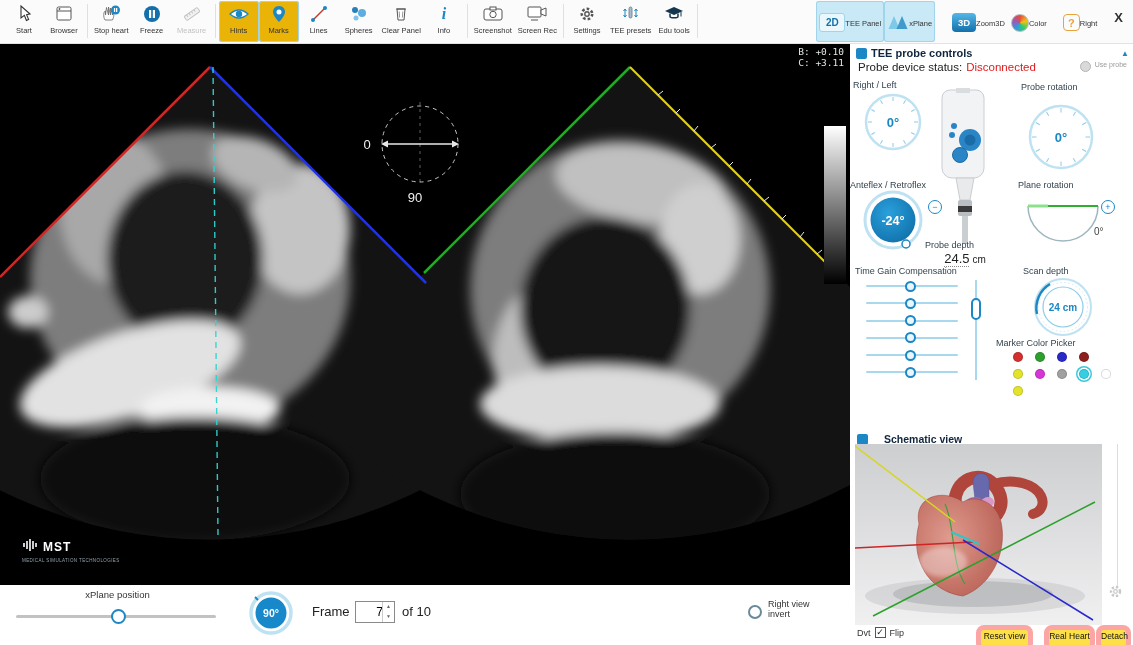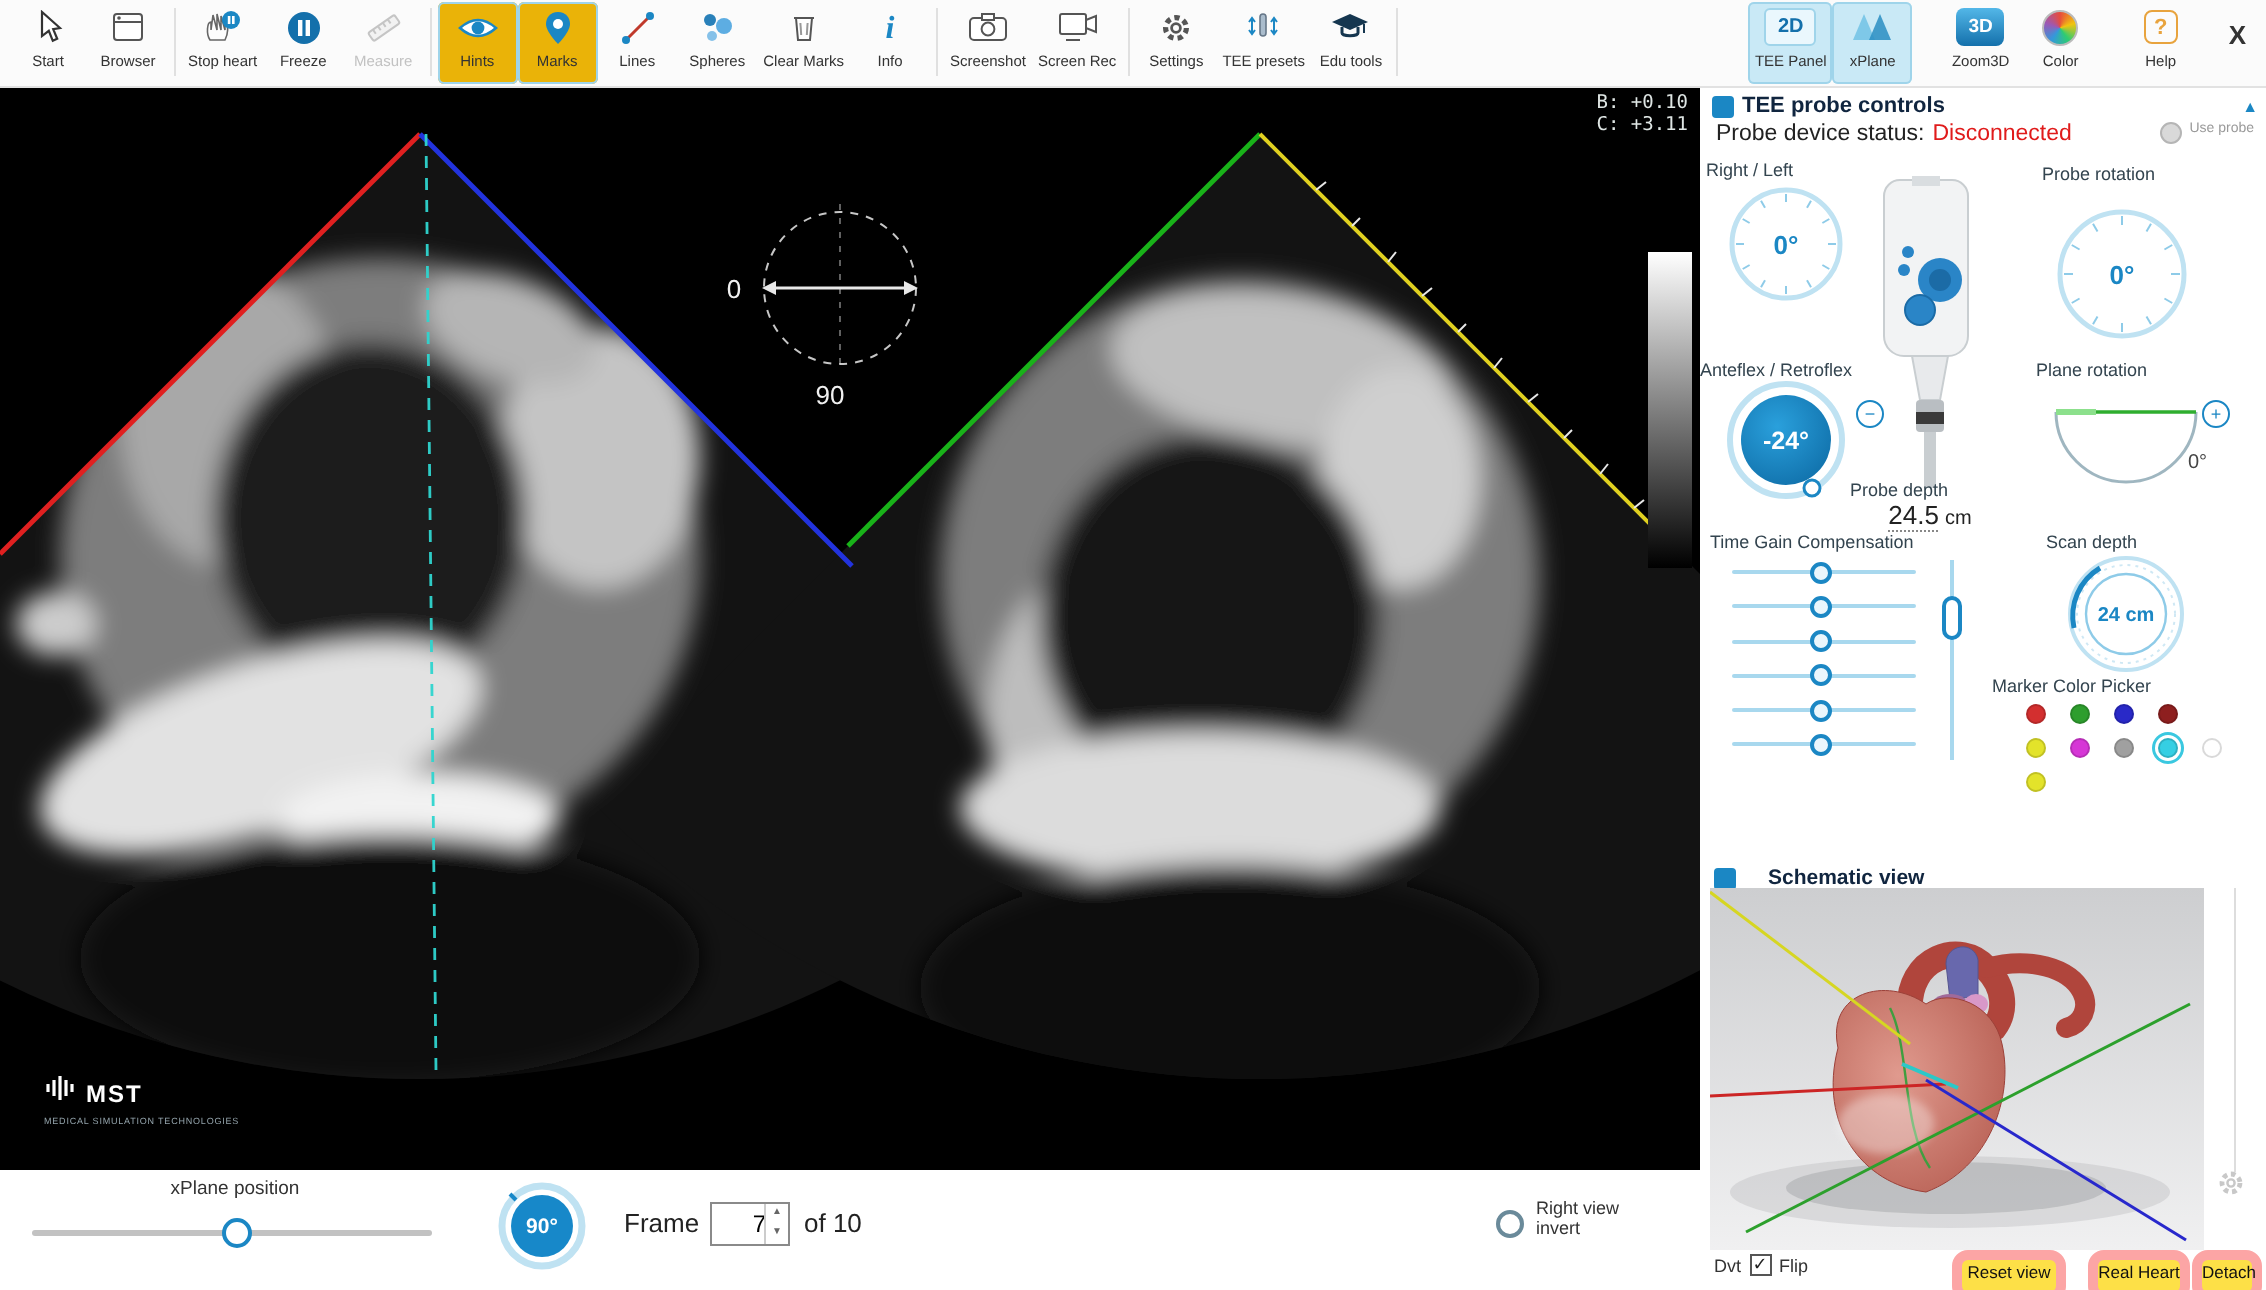--- a/index.html
+++ b/index.html
@@ -9,21 +9,21 @@
 
   
   #toolbar{position:absolute;top:0;left:0;width:1133px;height:44px;background:#fbfbfb;border-bottom:1px solid #e2e2e2;display:flex;align-items:flex-start;padding:1px 4px 0 4px}
   .tb-item{min-width:40px;height:41px;display:flex;flex-direction:column;align-items:center;padding:2px 3px 0 3px;border-radius:3px;cursor:pointer;flex:0 0 auto}
   .tb-item.active{background:#eab308;box-shadow:inset 0 0 0 1px #9fd4ea}
   .tb-item.disabled .tb-label{color:#c2c2c2}
   .tb-icon{height:21px;display:flex;align-items:center;justify-content:center}
   .tb-label{font-size:7.5px;color:#333;white-space:nowrap;margin-top:2px}
   .tb-sep{width:1px;height:34px;background:#e0e0e0;margin:3px 3px 0 3px;flex:0 0 auto}
   .tb-right{margin-left:auto;display:flex;align-items:flex-start}
-  .tb-view{min-width:40px;height:41px;display:flex;flex-direction:column;align-items:center;padding:2px 3px 0 3px;border-radius:3px;cursor:pointer;flex:0 0 auto}
+  .tb-view{min-width:40px;height:41px;display:flex;flex-direction:row;align-items:center;padding:2px 3px 0 3px;border-radius:3px;cursor:pointer;flex:0 0 auto}
   .tb-view.active{background:#c9e9f6;box-shadow:inset 0 0 0 1px #9fd4ea}
   .icon-2d{width:26px;height:19px;border-radius:3px;background:#eaf7fd;border:1px solid #9fd4ea;color:#1470ab;font-weight:bold;font-size:10px;display:flex;align-items:center;justify-content:center}
   .icon-3d{width:24px;height:19px;border-radius:4px;background:linear-gradient(#53b7e8,#1470ab);color:#fff;font-weight:bold;font-size:9.5px;display:flex;align-items:center;justify-content:center}
   .color-wheel{width:18px;height:18px;border-radius:50%;background:conic-gradient(#e74c3c,#f1c40f,#2ecc71,#3498db,#9b59b6,#e74c3c);border:1px solid #bbb}
   .help-icon{width:17px;height:17px;border:1.5px solid #e8a33d;border-radius:4px;color:#e8a33d;font-weight:bold;font-size:11px;display:flex;align-items:center;justify-content:center}
   .close-btn{font-size:13px;font-weight:bold;color:#333;margin:9px 6px 0 14px;cursor:pointer}
 
   
   #viewport{position:absolute;top:44px;left:0;width:850px;height:541px;background:#000}
   .bc-readout{position:absolute;top:2px;right:6px;text-align:right;font-family:"DejaVu Sans Mono",monospace;font-size:9.5px;line-height:11px;color:#dfe6e4}
@@ -189,21 +189,21 @@
     </div>
     <div class="tb-item">
       <span class="tb-icon">
           <svg width="18" height="18">
             <path d="M5 4 L13 4 L12 15 L6 15 Z" fill="#fff" stroke="#555"></path>
             <line x1="4" y1="4" x2="14" y2="4" stroke="#555"></line>
             <line x1="7.2" y1="6.5" x2="7.6" y2="12.5" stroke="#999"></line>
             <line x1="10.8" y1="6.5" x2="10.4" y2="12.5" stroke="#999"></line>
           </svg>
         </span>
-      <span class="tb-label">Clear Marks</span>
+      <span class="tb-label">Clear Panel</span>
     </div>
     <div class="tb-item">
       <span class="tb-icon">
           <svg width="10" height="18">
             <text x="5" y="14" text-anchor="middle" font-family="Liberation Serif, serif" font-style="italic" font-weight="bold" font-size="16" fill="#1b87c4">i</text>
           </svg>
         </span>
       <span class="tb-label">Info</span>
     </div>
     <div class="tb-sep"></div>
@@ -286,21 +286,21 @@
       <div class="tb-view">
         <span class="tb-icon">
             <span class="color-wheel"></span>
           </span>
         <span class="tb-label">Color</span>
       </div>
       <div class="tb-view" style="margin-left:10px">
         <span class="tb-icon">
             <span class="help-icon">?</span>
           </span>
-        <span class="tb-label">Help</span>
+        <span class="tb-label">Right</span>
       </div>
       <div class="close-btn">X</div>
     </div>
   </header>
 
   <div id="viewport">
     <svg width="850" height="541" viewBox="0 0 850 541">
       <defs>
         <clipPath id="fanL">
             <path d="M210,23 L-124,357 A472,472 0 0 0 544,357 Z"></path>

